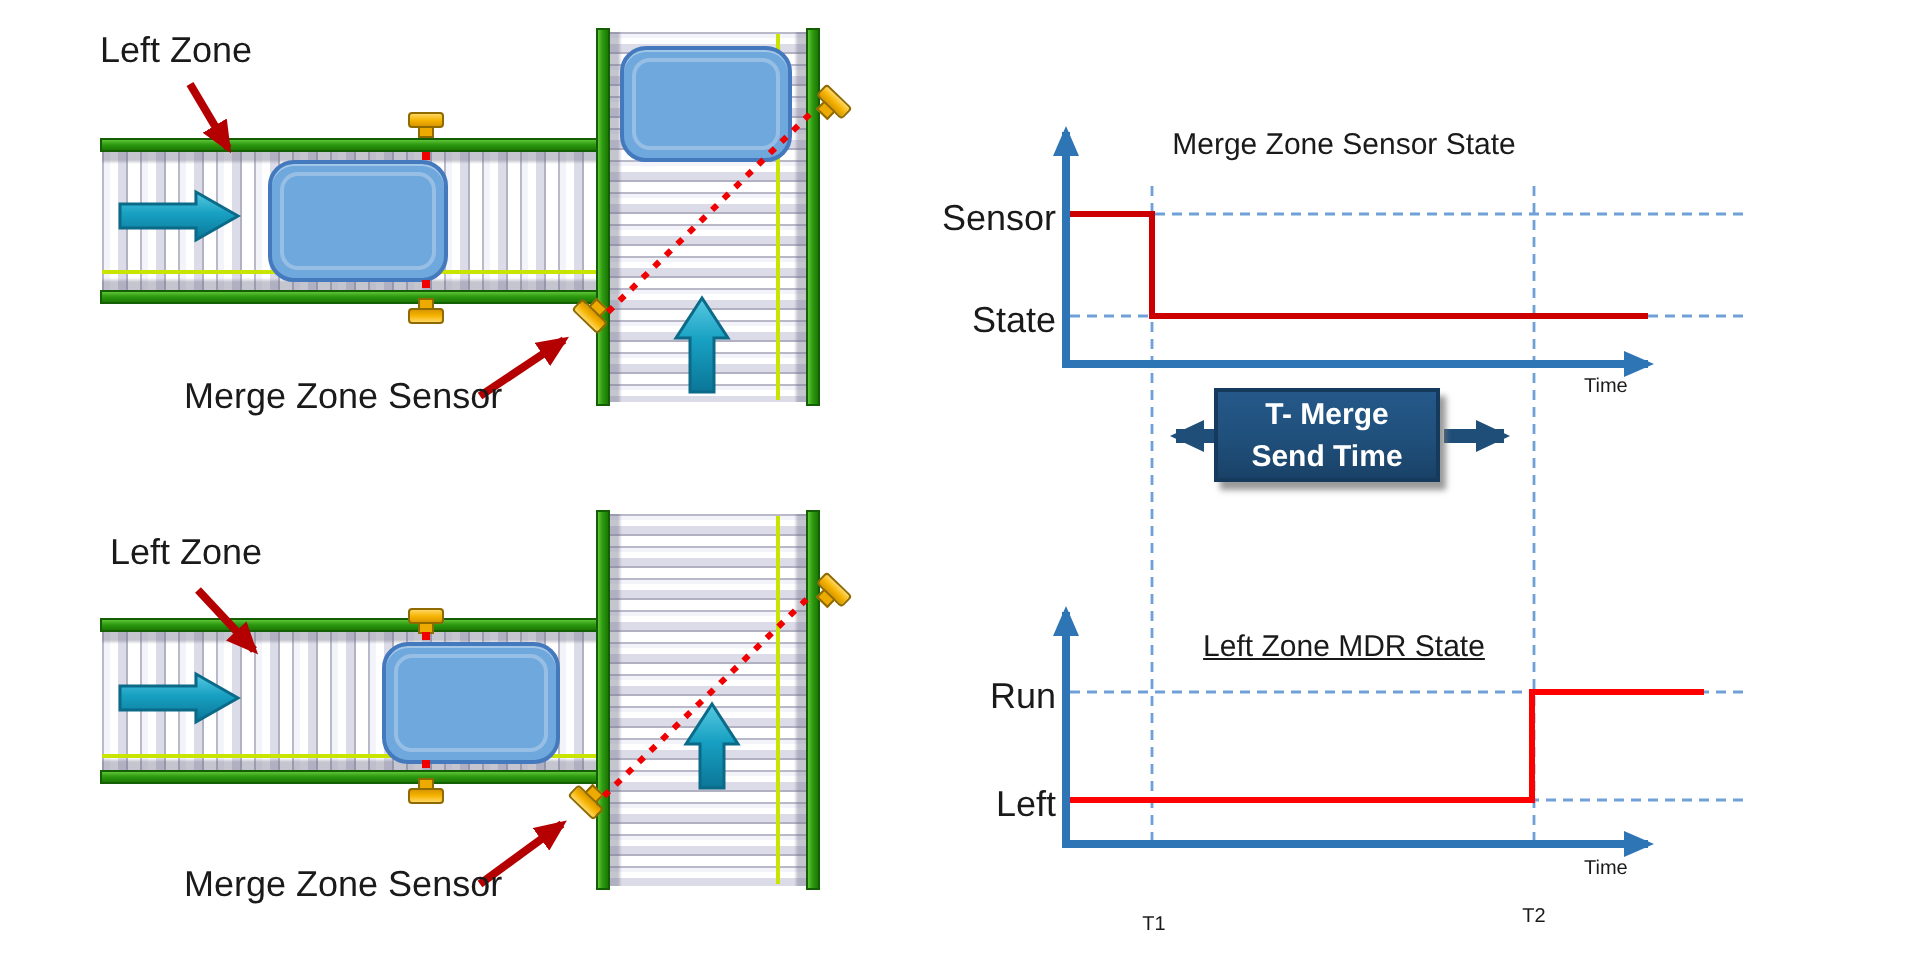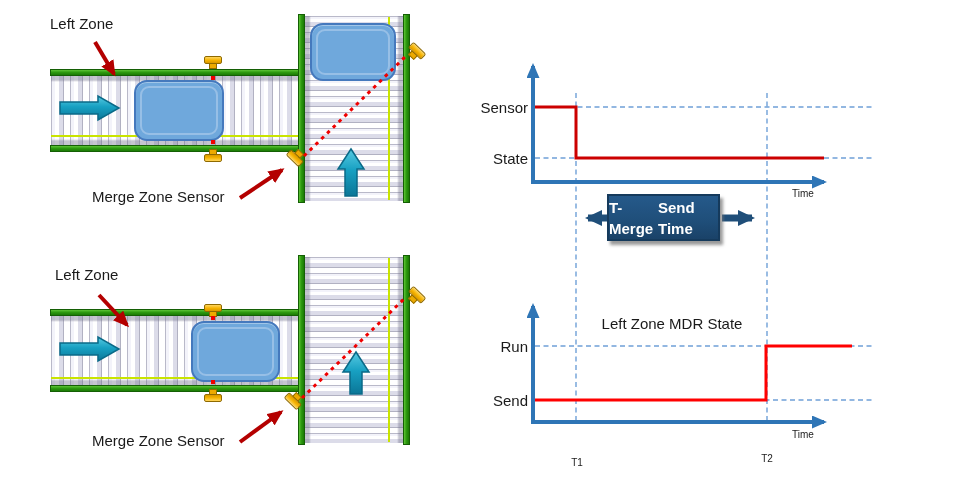--- a/index.html
+++ b/index.html
@@ -32,31 +32,31 @@
   .sensor{position:absolute;width:18px;height:14px;}
   .sensor .bar{position:absolute;left:0;top:0;width:18px;height:8px;
     background:linear-gradient(180deg,#ffd65e,#f5b200 55%,#d99800);
     border:1px solid #8f6a00;border-radius:2px;}
   .sensor .stub{position:absolute;left:5px;top:7px;width:8px;height:6px;
     background:#edaa00;border:1px solid #8f6a00;}
   .flip{transform:scaleY(-1);}
 
   
   .overlay{position:absolute;left:0;top:0;width:960px;height:480px;pointer-events:none;}
-  .lbl{position:absolute;font-size:15px;line-height:1.15;white-space:nowrap;}
+  .lbl{position:absolute;font-size:18px;line-height:1.15;white-space:nowrap;}
   .lbl.small{font-size:10px;}
   .lbl.right{text-align:right;}
   .lbl.center{text-align:center;white-space:normal;}
   .chart-title{position:absolute;font-size:15px;text-align:center;}
 
   .tmerge-box{position:absolute;left:607px;top:194px;width:113px;height:47px;
     background:linear-gradient(180deg,#25598a,#1f4e79 60%,#1a4268);
     border:2px solid #153a5c;box-shadow:3px 4px 3px rgba(120,120,120,.75);
     color:#ffffff;font-size:15px;font-weight:600;line-height:1.4;
-    display:flex;flex-direction:row;align-items:center;justify-content:center;}
+    display:flex;flex-direction:column;align-items:center;justify-content:center;text-align:center;}
 </style>
 </head>
 <body>
 
 <div class="stage">
 
   <div>
     <div class="rollers-h" style="left:51px;top:76px;width:248px;height:69px;"></div>
     <div class="beam-h" style="left:51px;top:135px;width:248px;"></div>
     <div class="rail-h" style="left:50px;top:69px;width:249px;"></div>
@@ -176,29 +176,30 @@
       <path d="M531,422 H824" stroke="#2e75b6" stroke-width="4" marker-end="url(#mBlue)"></path>
       <path d="M535,400 H766 V346 H852" fill="none" stroke="#ff0000" stroke-width="3"></path>
     </g>
   </svg>
 
   <div class="lbl" style="left:50px;top:15px;">Left Zone</div>
   <div class="lbl" style="left:92px;top:188px;">Merge Zone Sensor</div>
   <div class="lbl" style="left:55px;top:266px;">Left Zone</div>
   <div class="lbl" style="left:92px;top:432px;">Merge Zone Sensor</div>
 
+  <div class="chart-title" style="left:556px;top:64px;width:232px;">Merge Zone Sensor State</div>
   <div class="lbl right" style="left:455px;top:99px;width:73px;">Sensor</div>
   <div class="lbl right" style="left:455px;top:150px;width:73px;">State</div>
   <div class="lbl small" style="left:792px;top:188px;">Time</div>
 
   <div class="tmerge-box">
     <span>T- Merge</span>
     <span>Send Time</span>
   </div>
 
-  <div class="chart-title" style="left:556px;top:315px;width:232px;">Left Zone MDR State</div>
+  <div class="chart-title" style="left:556px;top:315px;width:232px;text-decoration:underline;">Left Zone MDR State</div>
   <div class="lbl right" style="left:465px;top:338px;width:63px;">Run</div>
-  <div class="lbl right" style="left:465px;top:392px;width:63px;">Send</div>
+  <div class="lbl right" style="left:465px;top:392px;width:63px;">Left</div>
   <div class="lbl small center" style="left:564px;top:429px;width:26px;margin-top:28px;">T1</div>
   <div class="lbl small center" style="left:754px;top:453px;width:26px;">T2</div>
   <div class="lbl small" style="left:792px;top:429px;">Time</div>
 
 </div>
 
 </body></html>

